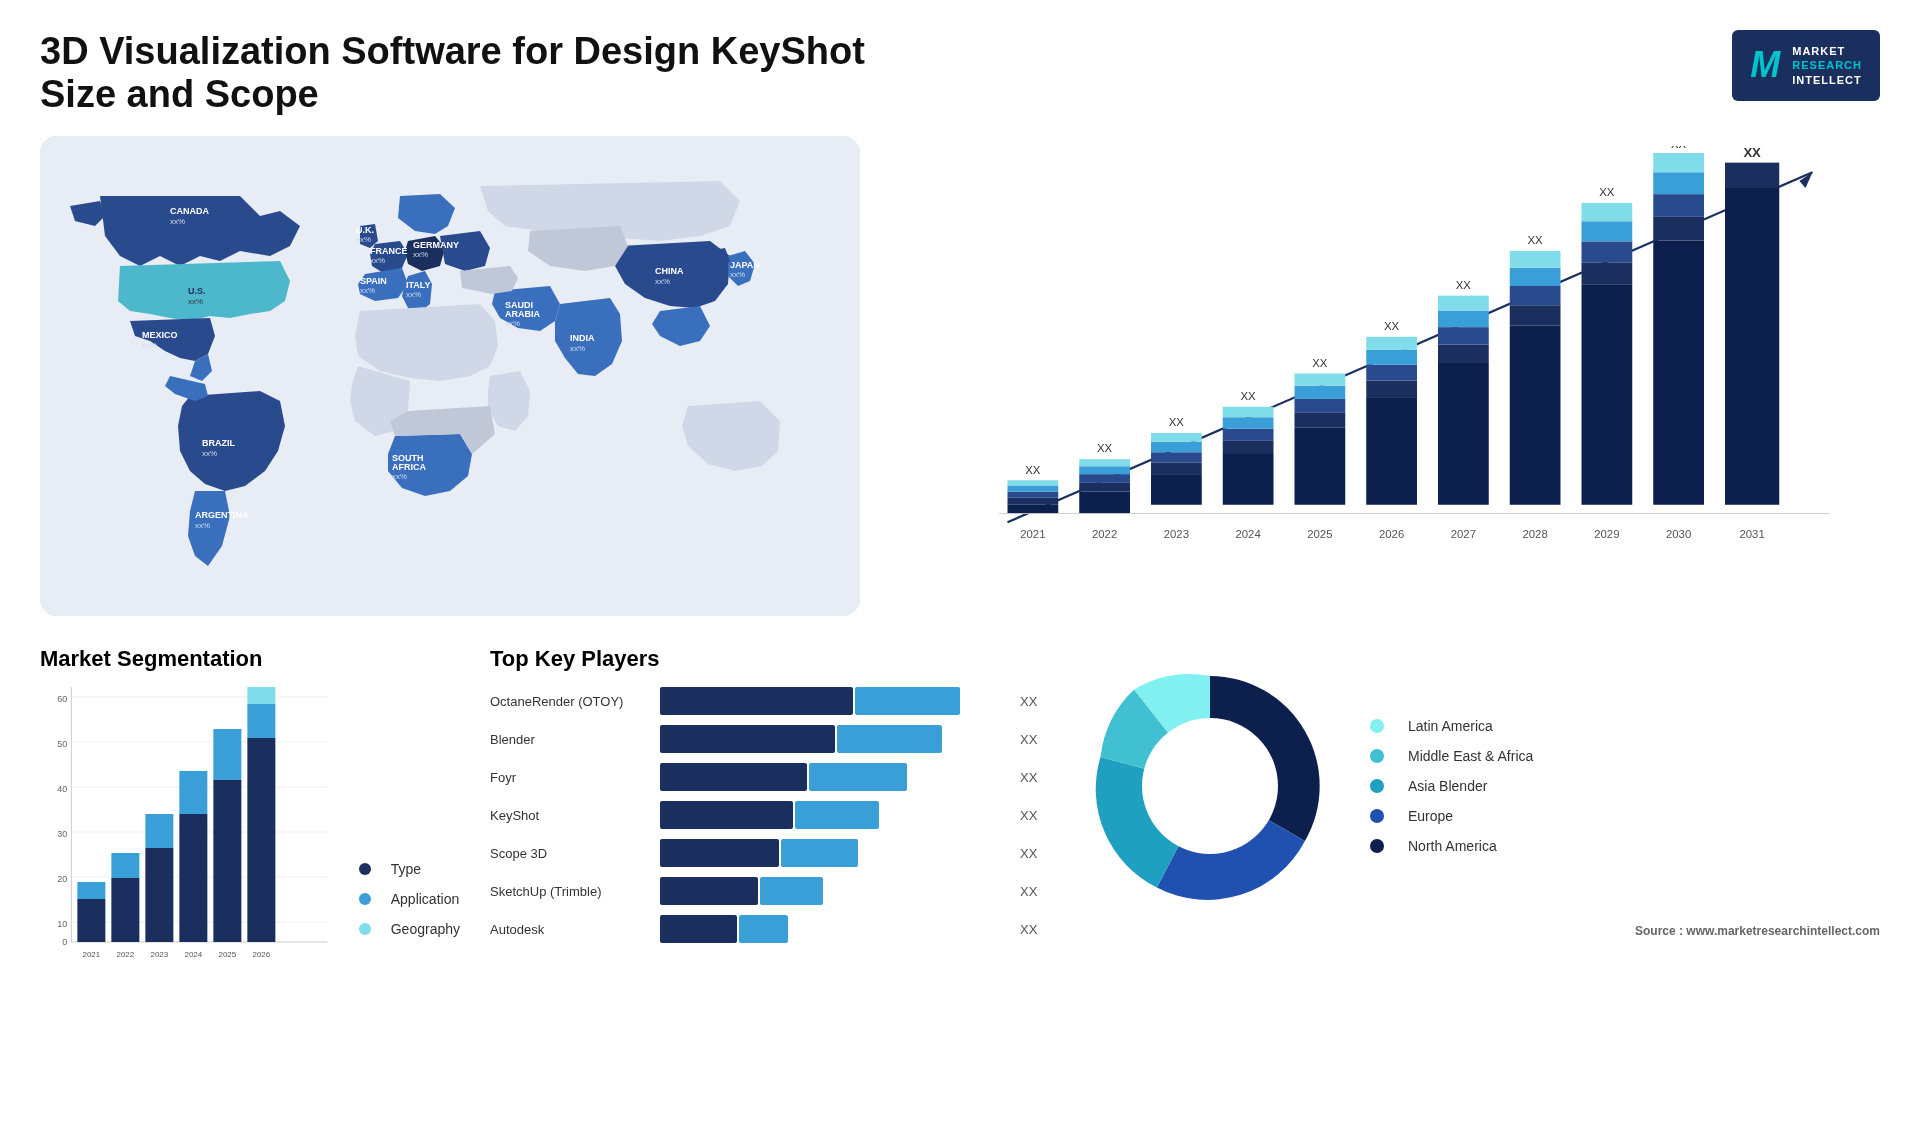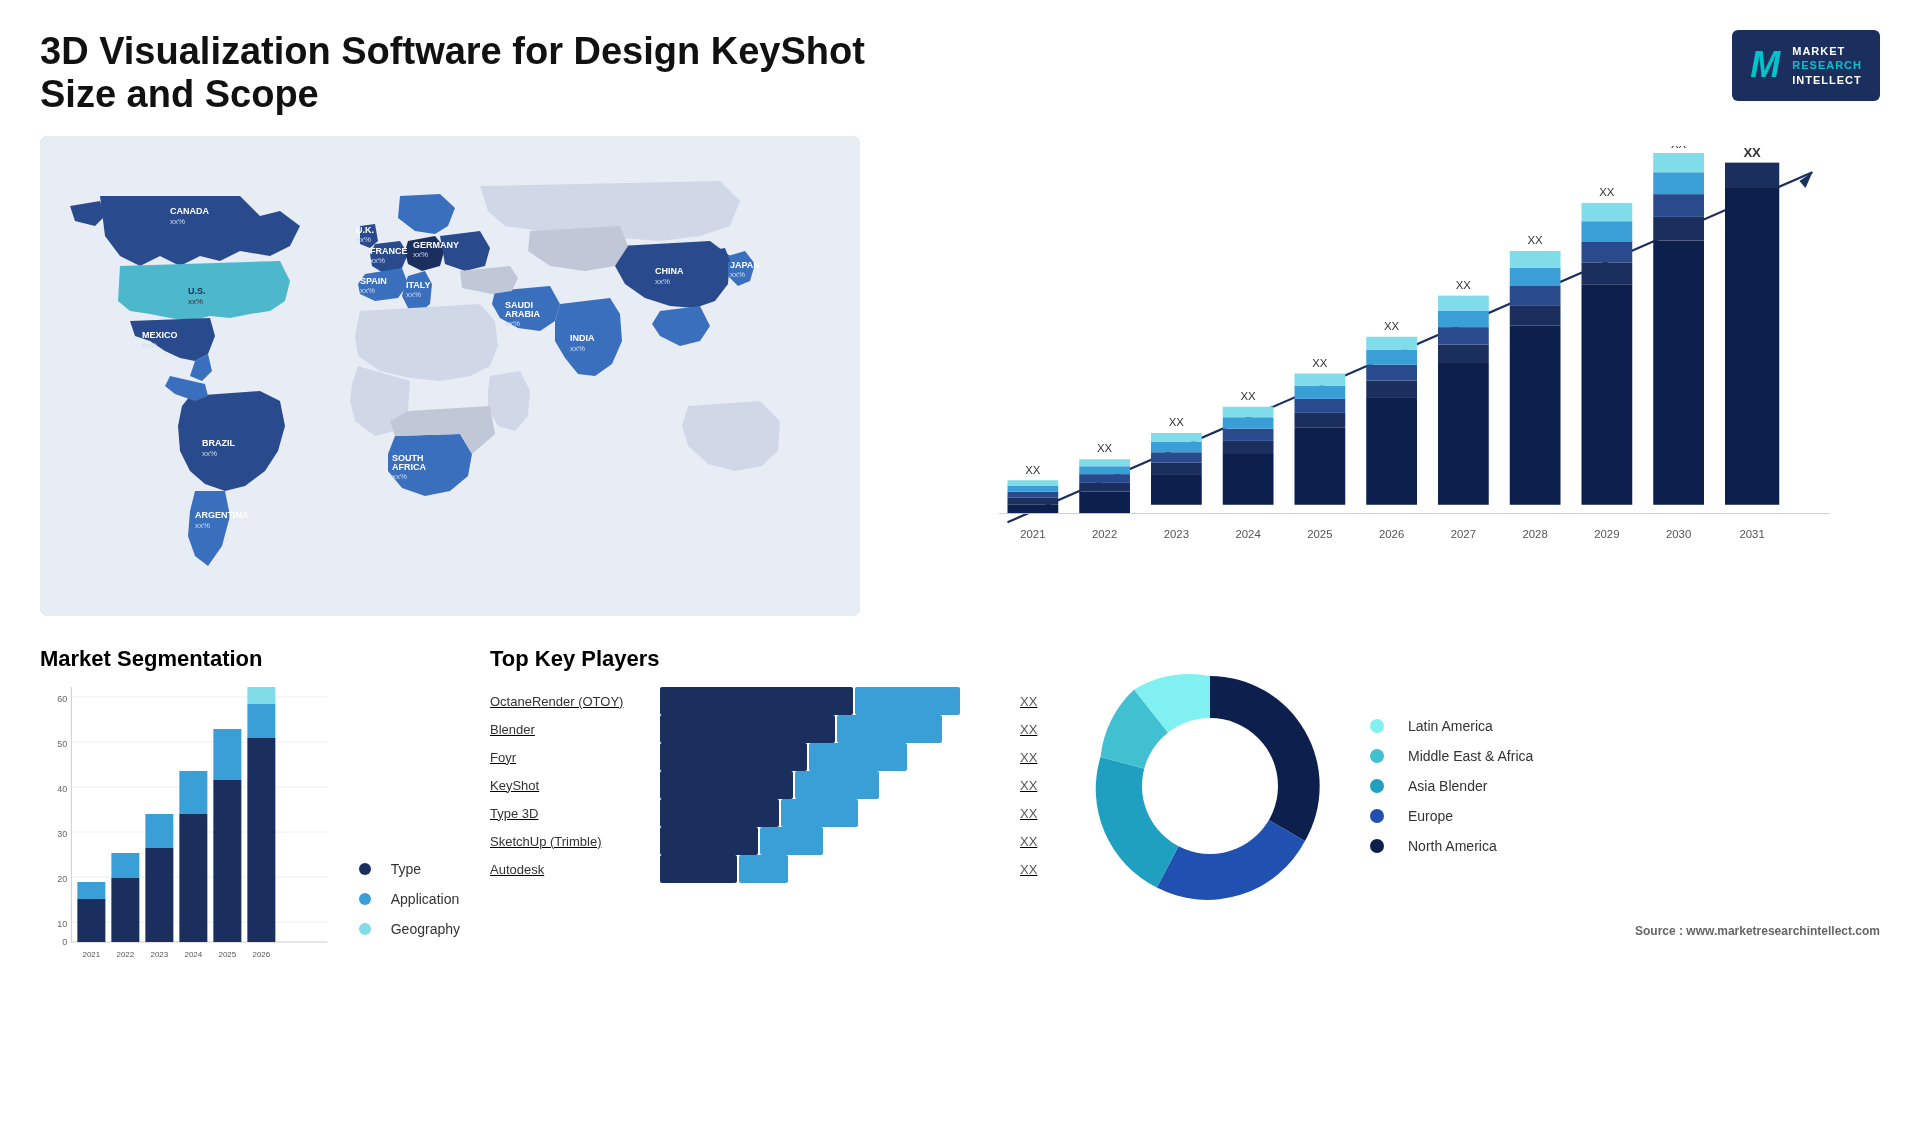--- a/index.html
+++ b/index.html
@@ -68,21 +68,21 @@
       display: flex;
       gap: 30px;
       margin-bottom: 30px;
       height: 480px;
     }
 
     
     .map-container {
       flex: 0 0 820px;
       background: #86efac;
-      border-radius: 8px;
+      border-radius: 18px;
       position: relative;
       overflow: hidden;
     }
     .map-svg-wrap {
       width: 100%;
       height: 100%;
     }
 
     
     .growth-chart-container {
@@ -139,22 +139,22 @@
       border-radius: 50%;
     }
 
     
     .players-container {
       flex: 0 0 560px;
     }
     .players-list {
       display: flex;
       flex-direction: column;
+      gap: 10px;
       margin-top: 8px;
-      text-decoration: underline;
     }
     .player-row {
       display: flex;
       align-items: center;
       gap: 10px;
     }
     .player-name {
       font-size: 13px;
       color: #333;
       width: 160px;
@@ -590,21 +590,21 @@
         <div class="player-row">
           <span class="player-name">KeyShot</span>
           <div class="player-bar-wrap">
             <div class="player-bar-seg" style="width:38%;background:#1a2f5e;"></div>
             <div class="player-bar-seg" style="width:24%;background:#3a9fd6;"></div>
           </div>
           <span class="player-xx">XX</span>
         </div>
 
         <div class="player-row">
-          <span class="player-name">Type 3D</span>
+          <span class="player-name">Scope 3D</span>
           <div class="player-bar-wrap">
             <div class="player-bar-seg" style="width:34%;background:#1a2f5e;"></div>
             <div class="player-bar-seg" style="width:22%;background:#3a9fd6;"></div>
           </div>
           <span class="player-xx">XX</span>
         </div>
 
         <div class="player-row">
           <span class="player-name">SketchUp (Trimble)</span>
           <div class="player-bar-wrap">

